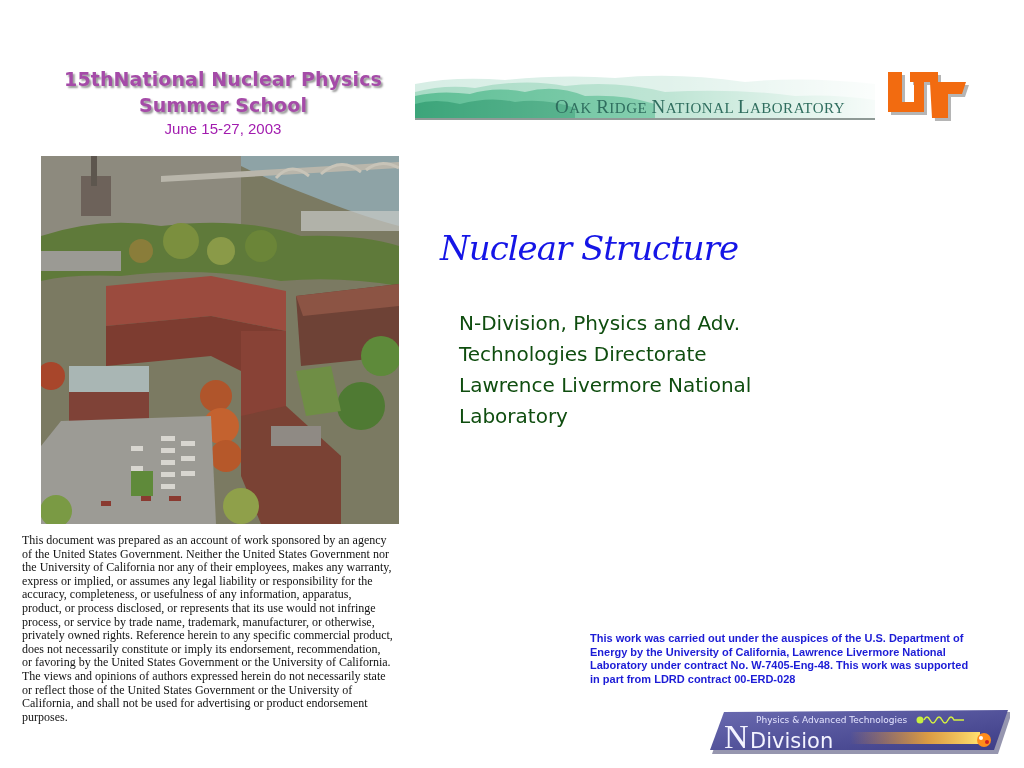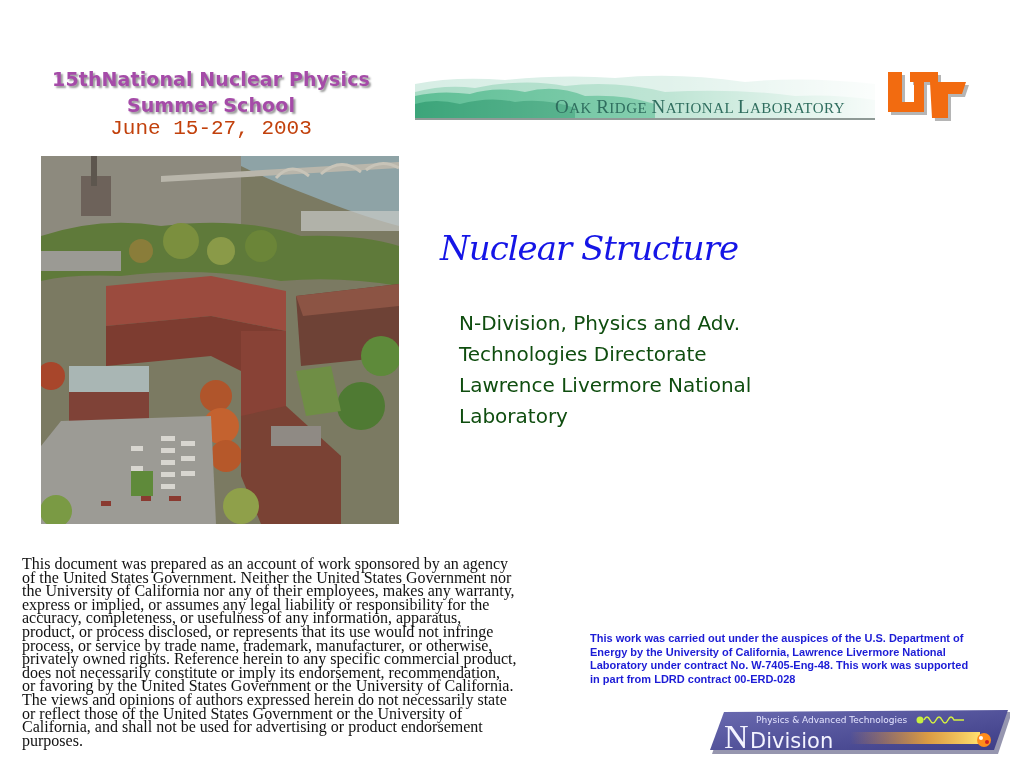--- a/index.html
+++ b/index.html
@@ -1,37 +1,37 @@
 <!DOCTYPE html>
 <html><head>
 <meta charset="utf-8">
 <style>
   html,body{margin:0;padding:0;}
   body{width:1024px;height:768px;background:#ffffff;position:relative;overflow:hidden;font-family:"Liberation Sans",sans-serif;}
   .abs{position:absolute;}
   
-  #conf{left:16px;top:66px;width:390px;text-align:center;}
+  #conf{left:28px;top:66px;width:390px;text-align:center;}
   .conf-title{font-family:"DejaVu Sans",sans-serif;font-weight:bold;color:#a54ba8;font-size:19px;line-height:26px;text-shadow:2px 2px 2px #9a9a9a;letter-spacing:0.1px;}
-  .conf-date{font-family:Liberation Mono, monospace;color:#c2410c;font-size:21px;line-height:22px;margin-top:0px;}
+  .conf-date{font-family:Liberation Sans, sans-serif;color:#a21caf;font-size:15px;line-height:22px;margin-top:0px;}
   
   #ornl{left:415px;top:70px;width:460px;height:52px;}
   #ornl svg{display:block;}
   .ornl-text{position:absolute;left:140px;top:26px;font-family:"Liberation Serif",serif;color:#2f6d5e;font-size:15px;letter-spacing:0.5px;white-space:nowrap;text-align:right;}
   .ornl-text .big{font-size:19px;}
   .ornl-rule{position:absolute;left:0;top:48px;width:460px;height:2px;background:#8f9a96;}
   
   #ut{left:886px;top:68px;width:84px;height:56px;}
   
   #photo{left:41px;top:156px;width:358px;height:368px;overflow:hidden;background:#6d6f55;}
   
   #main-title{left:440px;top:218px;width:450px;font-family:"DejaVu Serif",serif;font-style:italic;color:#1515e6;font-size:34px;line-height:60px;letter-spacing:-1px;white-space:nowrap;}
   #author{left:459px;top:308px;width:440px;font-family:"DejaVu Sans",sans-serif;color:#0f4d0f;font-size:20px;line-height:31px;}
   #author div{white-space:nowrap;}
   
-  #disclaimer{left:22px;top:557px;width:362px;font-family:"Liberation Serif",serif;font-size:16px;line-height:13.6px;color:#111;}
+  #disclaimer{left:22px;top:534px;width:362px;font-family:"Liberation Serif",serif;font-size:12px;line-height:13.6px;color:#111;}
   #disclaimer div{white-space:nowrap;}
   
   #ack{left:590px;top:632px;width:410px;font-family:"Liberation Sans",sans-serif;font-weight:bold;color:#1c1cd6;font-size:11px;line-height:13.6px;}
   #ack div{white-space:nowrap;}
   
   #ndiv{left:710px;top:708px;width:300px;height:46px;}
 </style>
 </head>
 <body>
 

